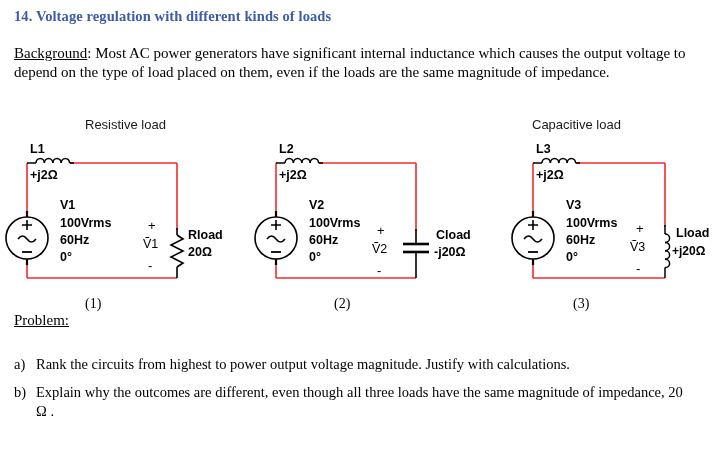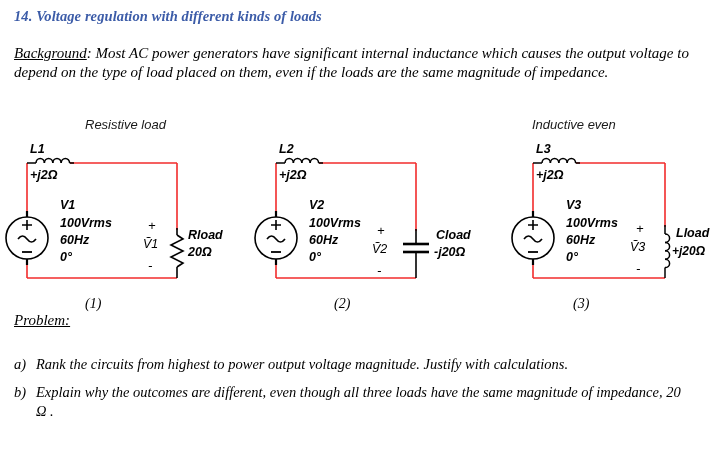--- a/index.html
+++ b/index.html
@@ -13,21 +13,20 @@
     position: relative;
     overflow: hidden;
     font-family: "Liberation Serif", serif;
     color: #000000;
   }
 
   #page {
     position: relative;
     width: 588px;
     height: 455px;
-    font-style: italic;
   }
 
   
   .title {
     position: absolute;
     left: 14px;
     top: 8px;
     font-family: "Liberation Serif", serif;
     font-weight: bold;
     font-size: 14.5px;
@@ -252,21 +251,21 @@
         <path d="M 153 137 L 179 137" stroke-width="2.6"></path>
         <path d="M 166 137 L 166 163"></path>
       </g>
       <text class="lbl-bold" x="186" y="124">Cload</text>
       <text class="lbl-bold" x="184" y="141">-j20Ω</text>
     </svg>
     <div class="fignum" style="left:84px;">(2)</div>
   </div>
 
   <div class="circuit c3">
-    <div class="panel-title" style="left:52px;">Inductive even</div>
+    <div class="panel-title" style="left:52px;">Capacitive load</div>
     <svg class="csvg" viewBox="0 0 248 200">
       <g stroke="#f22b2b" stroke-width="1.6" fill="none">
         <path d="M 96 48 L 185 48"></path>
         <path d="M 185 48 L 185 112"></path>
         <path d="M 53 163 L 185 163"></path>
         <path d="M 53 48 L 53 96"></path>
         <path d="M 53 150 L 53 163"></path>
       </g>
 
       <g stroke="#000" stroke-width="1.5" fill="none">

